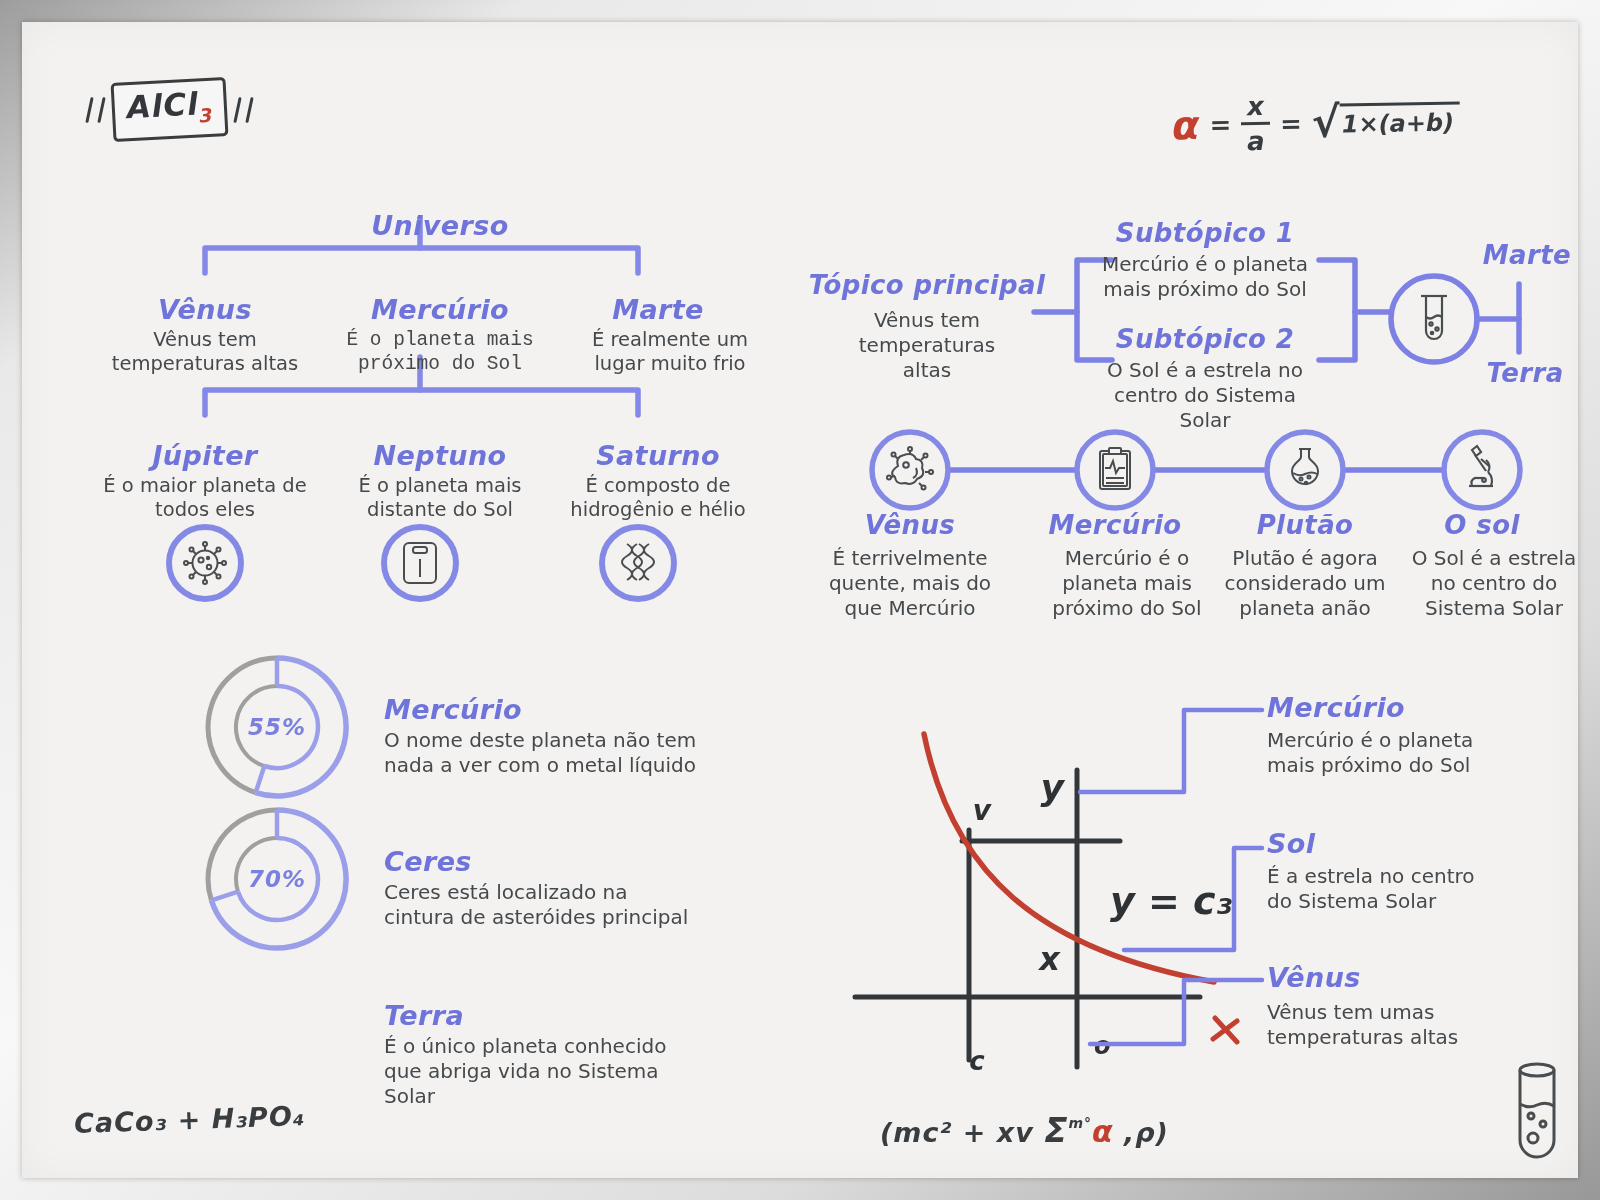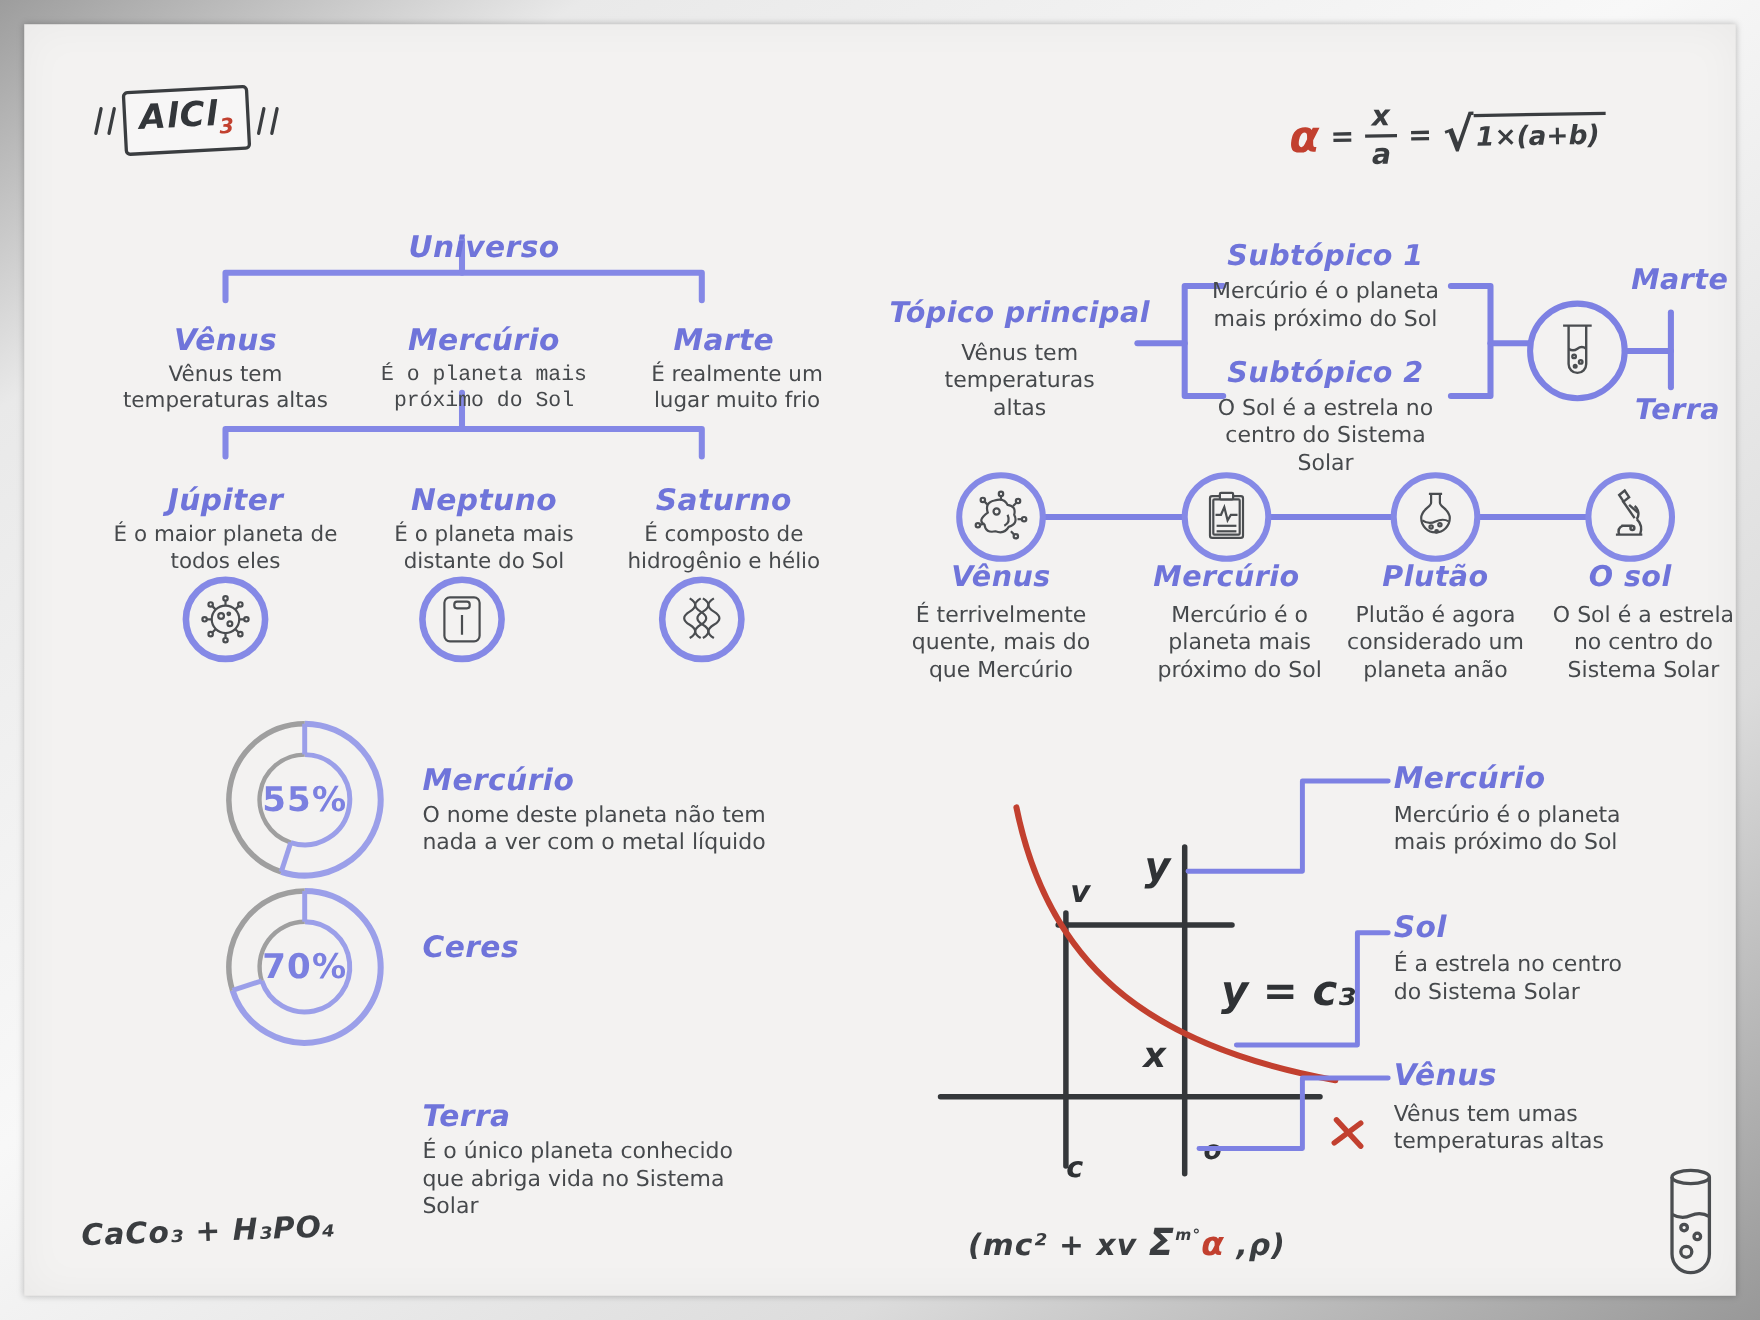--- a/index.html
+++ b/index.html
@@ -47,21 +47,21 @@
   .radical .rsign{font-size:42px;font-weight:700;line-height:.9;}
   .radical .rbody{border-top:3px solid var(--ink);padding:4px 6px 0 2px;font-size:24px;}
   
   .node-title{font-size:27px;}
   .node-desc{font-size:19.5px;}
   .sec-title{font-size:26px;}
   .sec-desc{font-size:20px;}
   .w160{width:170px;margin-left:12px;} .w180{width:190px;} .w200{width:210px;} .w220{width:230px;} .w310{width:318px;text-align:left;}
   
   .donut-pct{position:absolute;left:0;top:0;width:100%;height:100%;display:flex;align-items:center;justify-content:center;
-    font-size:31px;font-weight:700;color:#7b80e0;letter-spacing:1px;}
+    font-size:23px;font-weight:700;font-style:italic;color:#7b80e0;letter-spacing:1px;}
   
   .callout-title{font-size:27px;}
   .callout-desc{font-size:20px;width:215px;text-align:left;}
   .formula-bottom{font-size:27px;font-weight:600;font-style:italic;color:var(--ink);letter-spacing:1px;}
   .sigma{font-size:34px;}
   .sup{font-size:14px;vertical-align:14px;}
   .alpha-red{color:var(--red);font-weight:700;font-size:30px;}
   svg text{font-family:"DejaVu Sans", sans-serif;}
 </style>
 </head>
@@ -276,20 +276,21 @@
         <path d="M 36.0 87.7 A 41 41 0 0 1 75.0 34.0" stroke="#9f9f9f" stroke-width="4" fill="none"></path>
         <line x1="75" y1="34" x2="75" y2="6" stroke="#9b9fe9" stroke-width="4.5"></line>
         <line x1="36.00668283189871" y1="87.66969676937285" x2="9.377100375634413" y2="96.32217261187138" stroke="#9b9fe9" stroke-width="4.5"></line>
       </svg>
     <div class="donut-pct">70%</div>
   </div>
 
   <div class="abs hand callout-title" style="left:362px;top:672px;">Mercúrio</div>
   <div class="abs body-text sec-desc w310" style="left:362px;top:706px;">O nome deste planeta não tem nada a ver com o metal líquido</div>
   <div class="abs hand callout-title" style="left:362px;top:824px;">Ceres</div>
+  <div class="abs body-text sec-desc w310" style="left:362px;top:858px;">Ceres está localizado na cintura de asteróides principal</div>
   <div class="abs hand callout-title" style="left:362px;top:978px;">Terra</div>
   <div class="abs body-text sec-desc w310" style="left:362px;top:1012px;">É o único planeta conhecido que abriga vida no Sistema Solar</div>
 
   <svg class="abs" style="left:830px;top:660px;" width="420" height="400" viewBox="0 0 420 400">
     <g stroke="#34373a" stroke-width="5" fill="none" stroke-linecap="round">
       <path d="M3 315 H348"></path>
       <path d="M225 88 V385"></path>
       <path d="M110 159 H268"></path>
       <path d="M117 148 V378"></path>
     </g>

